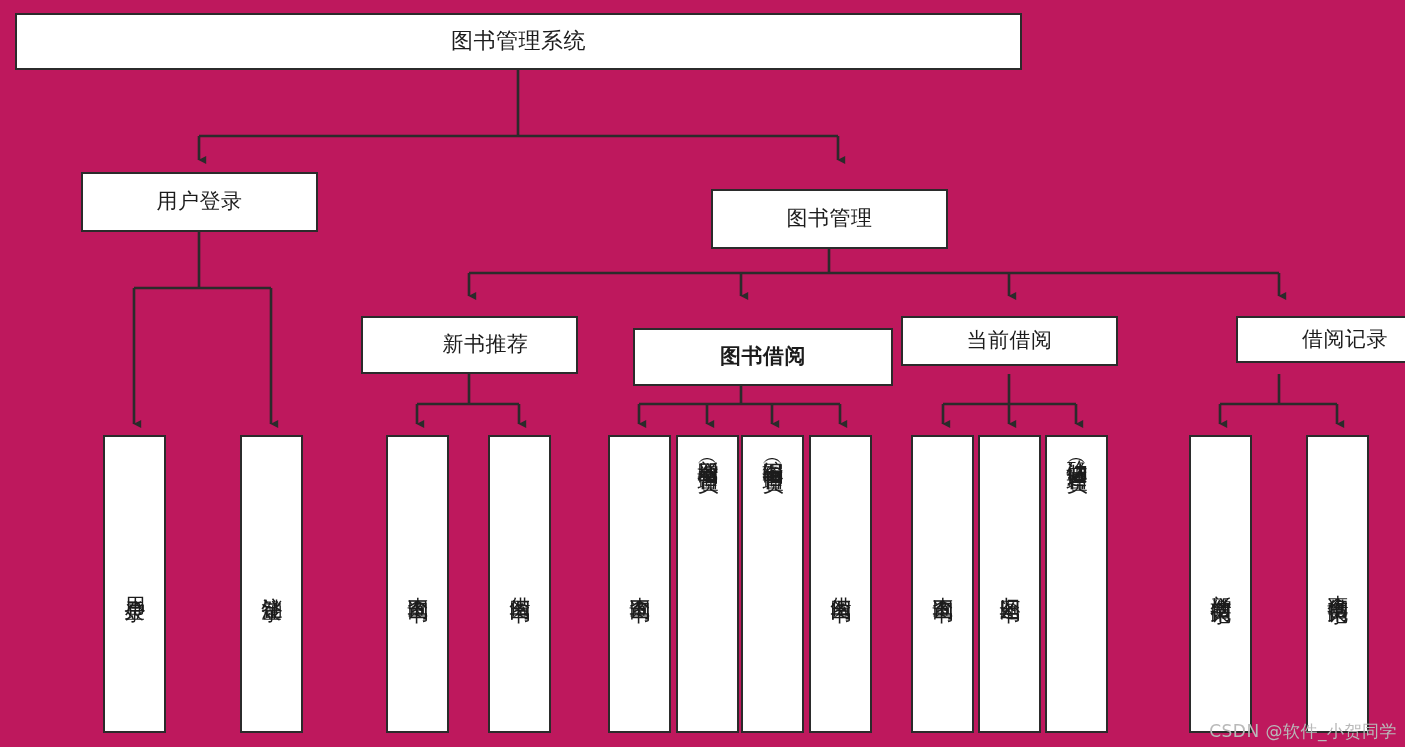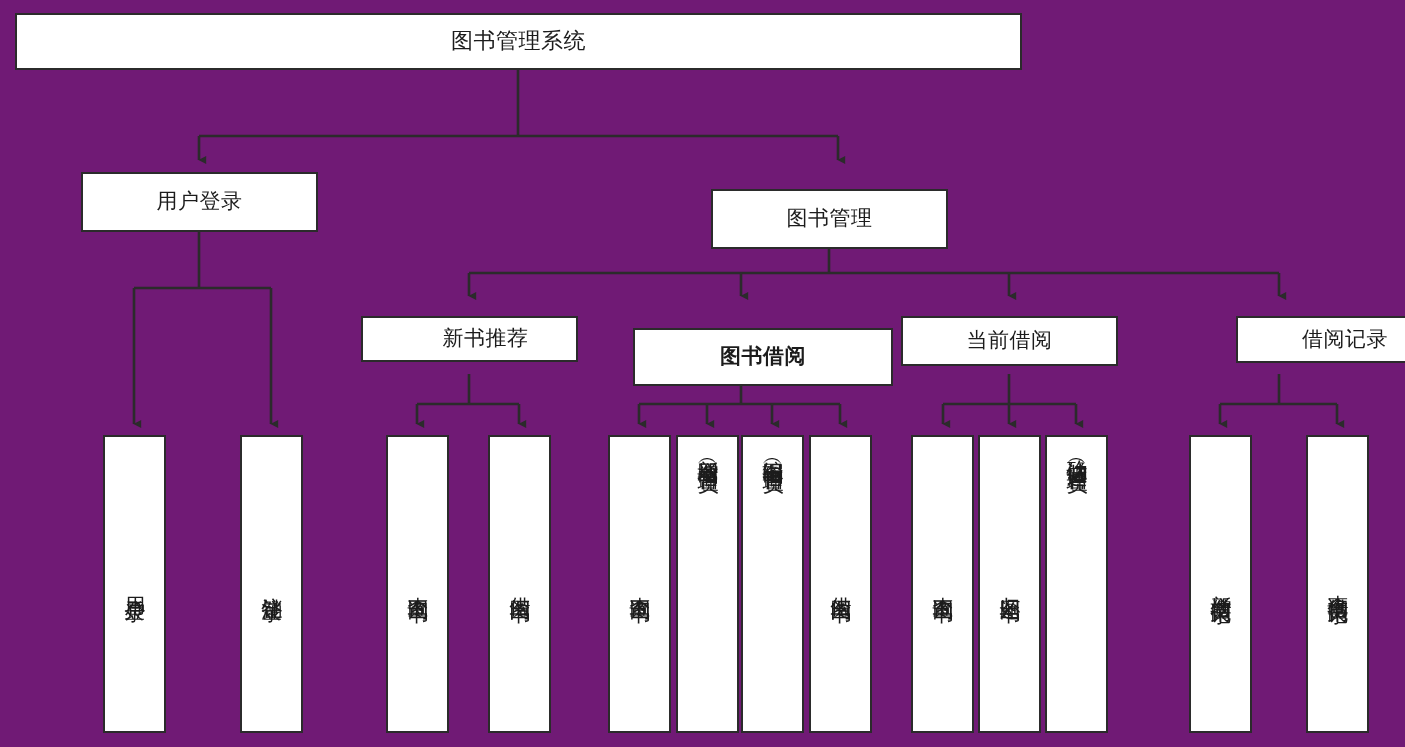--- a/index.html
+++ b/index.html
@@ -12,21 +12,21 @@
     width: 1405px;
     height: 747px;
     overflow: hidden;
     font-family: "DejaVu Sans", "Liberation Sans", sans-serif;
     color: #1a1a1a;
   }
   #diagram-root {
     position: relative;
     width: 1405px;
     height: 747px;
-    background: #701a75;
+    background: #be185d;
   }
   svg.connector-layer {
     position: absolute;
     left: 0;
     top: 0;
     width: 1405px;
     height: 747px;
     pointer-events: none;
   }
   .node-box {
@@ -141,21 +141,21 @@
     <span class="node-label-h">图书管理系统</span>
   </div>
 
   <div class="node-box" style="left:81px; top:172px; width:237px; height:60px;">
     <span class="node-label-h">用户登录</span>
   </div>
   <div class="node-box" style="left:711px; top:172px; width:237px; height:60px;margin-top:17px;">
     <span class="node-label-h">图书管理</span>
   </div>
 
-  <div class="node-box" style="left:361px; top:316px; width:217px; height:46px;padding-left:32px;">
+  <div class="node-box" style="left:361px; top:316px; width:217px; height:58px;padding-left:32px;">
     <span class="node-label-h">新书推荐</span>
   </div>
   <div class="node-box" style="left:633px; top:328px; width:260px; height:58px;font-weight:bold;">
     <span class="node-label-h">图书借阅</span>
   </div>
   <div class="node-box" style="left:901px; top:316px; width:217px; height:50px;">
     <span class="node-label-h">当前借阅</span>
   </div>
   <div class="node-box" style="left:1236px; top:316px; width:218px; height:47px;">
     <span class="node-label-h">借阅记录</span>
@@ -198,14 +198,15 @@
     <span class="node-label-v">确认归还（管理员）</span>
   </div>
 
   <div class="node-box node-leaf vcenter" style="left:1189px; top:435px; width:63px; height:298px;">
     <span class="node-label-v">新增借阅记录</span>
   </div>
   <div class="node-box node-leaf vcenter" style="left:1306px; top:435px; width:63px; height:298px;">
     <span class="node-label-v">查询借阅记录</span>
   </div>
 
+  <div id="watermark">CSDN @软件_小贺同学</div>
 
 </div>
 
 </body></html>

